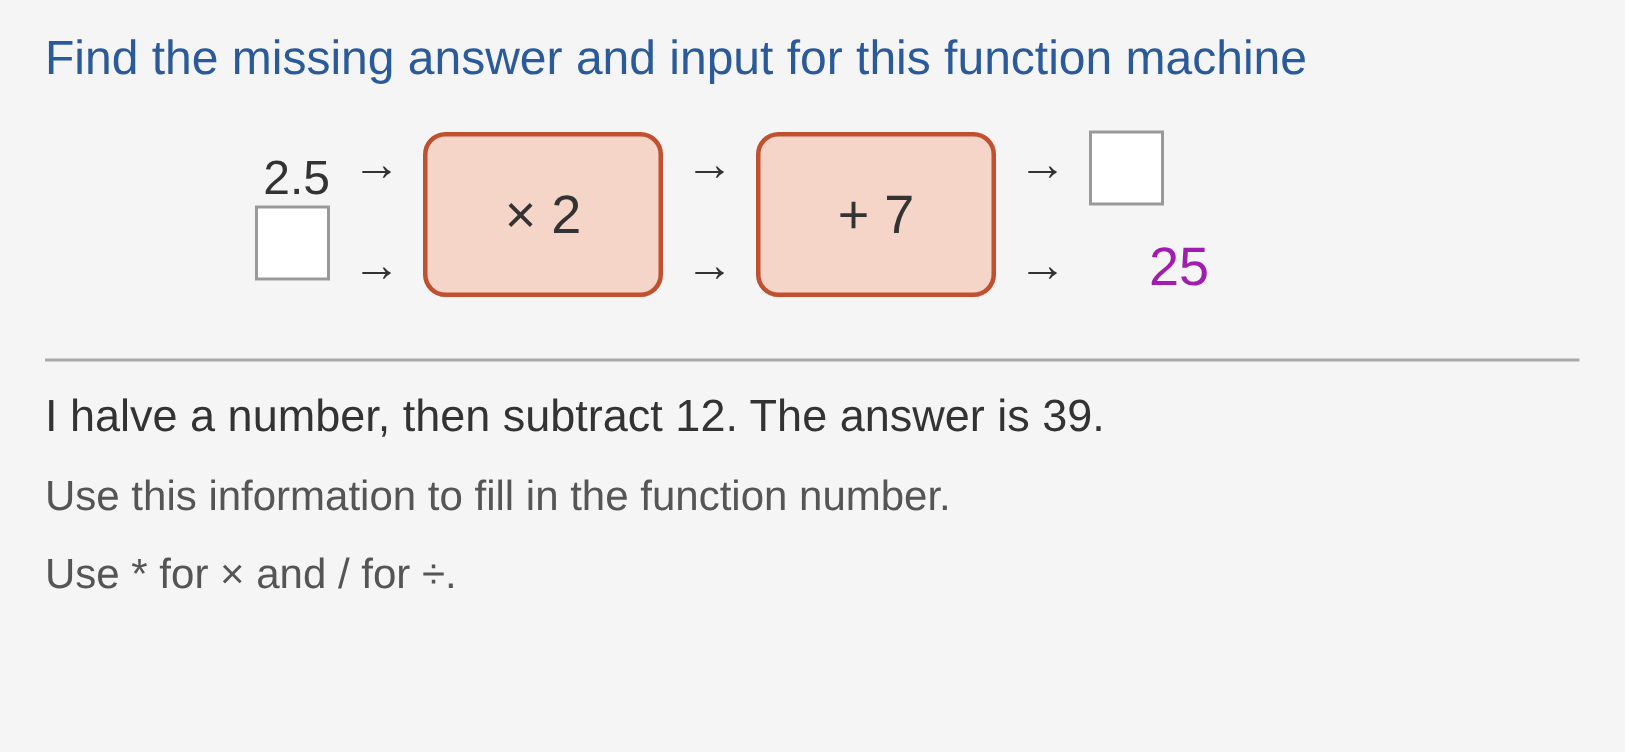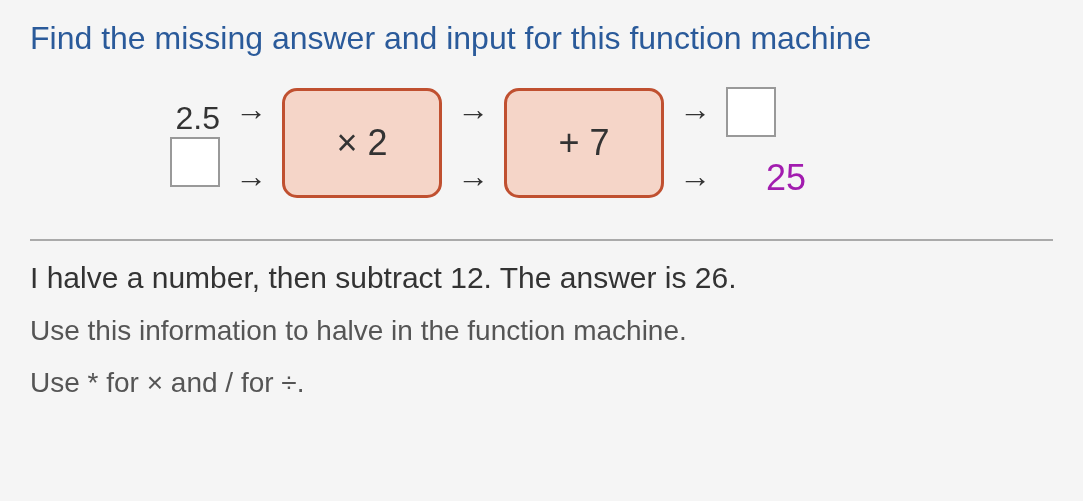--- a/index.html
+++ b/index.html
@@ -141,15 +141,15 @@
       <div class="output-box"></div>
     </div>
     <div class="input-pair">
       <span class="output-value">25</span>
     </div>
   </div>
 </div>
 
 <hr class="divider">
 
-<div class="problem-text">I halve a number, then subtract 12. The answer is 26.</div>
-<div class="instruction">Use this information to halve in the function machine.</div>
+<div class="problem-text">I halve a number, then subtract 12. The answer is 39.</div>
+<div class="instruction">Use this information to fill in the function number.</div>
 <div class="instruction">Use * for × and / for ÷.</div>
 
 </body></html>

